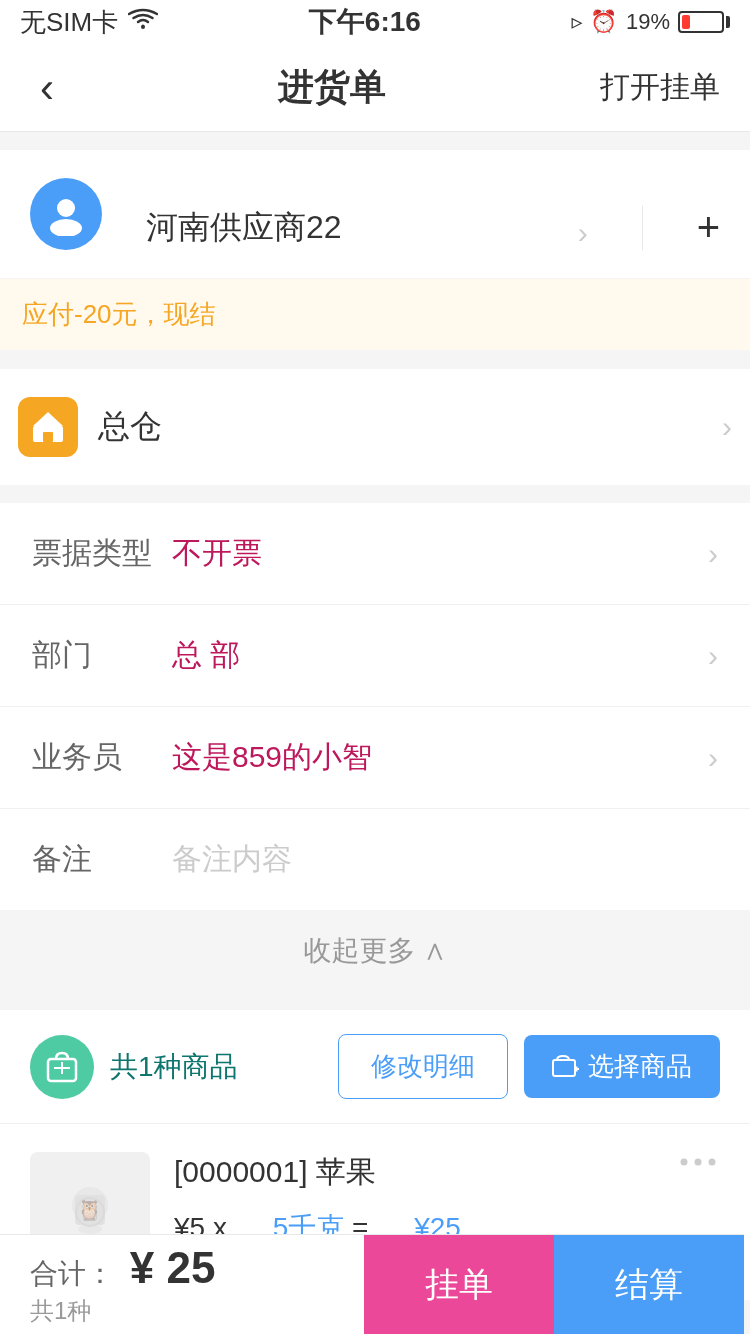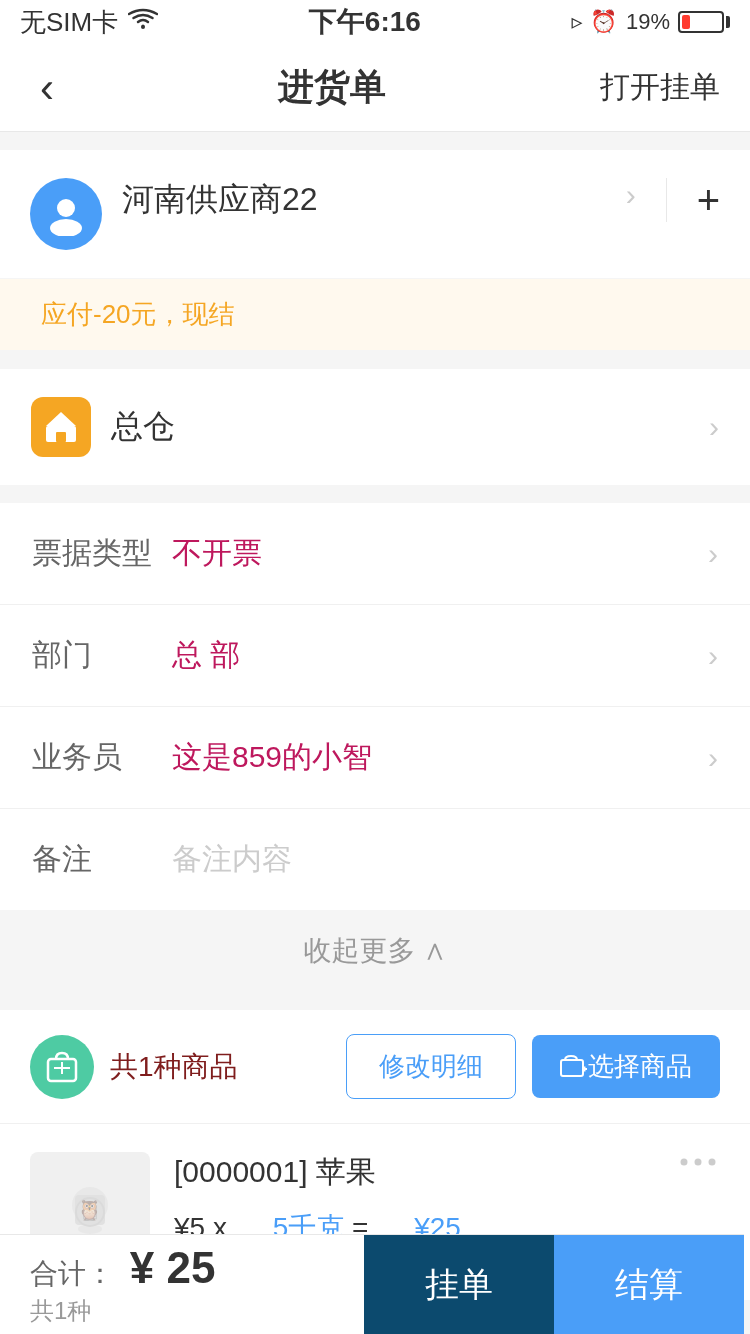--- a/index.html
+++ b/index.html
@@ -101,23 +101,24 @@
 
     
     .card-section {
       background: #fff;
       margin-bottom: 0;
     }
 
     
     .supplier-row {
       display: flex;
-      align-items: flex-start;
+      align-items: flex-end;
       padding: 28px 30px;
       background: #fff;
+      gap: 24px;
     }
     .supplier-avatar {
       width: 72px;
       height: 72px;
       border-radius: 50%;
       background: #4a9ef8;
       display: flex;
       align-items: center;
       justify-content: center;
       margin-right: 20px;
@@ -146,31 +147,31 @@
     }
     .supplier-add {
       font-size: 40px;
       color: #333;
       font-weight: 300;
     }
 
     
     .payment-notice {
       background: #fff9ee;
-      padding: 18px 41px;
+      padding: 18px 22px;
       font-size: 26px;
       color: #f5a623;
       border-top: 1px solid #f5f5f5;
     }
 
     
     .warehouse-row {
       display: flex;
       align-items: center;
-      padding: 28px 31px;
+      padding: 28px 18px;
       background: #fff;
       border-top: 1px solid #f5f5f5;
     }
     .warehouse-icon {
       width: 60px;
       height: 60px;
       border-radius: 12px;
       background: #f5a623;
       display: flex;
       align-items: center;
@@ -256,41 +257,42 @@
       margin-right: 16px;
     }
     .product-icon svg {
       width: 36px;
       height: 36px;
       fill: #fff;
     }
     .product-count {
       flex: 1;
       font-size: 28px;
-      color: #7f1d1d;
+      color: #0f766e;
     }
     .btn-edit {
       border: 1.5px solid #4a9ef8;
       color: #4a9ef8;
       background: #fff;
       border-radius: 8px;
       padding: 14px 32px;
       font-size: 26px;
       margin-right: 16px;
       cursor: pointer;
     }
     .btn-select {
       background: #4a9ef8;
       color: #fff;
       border: none;
       border-radius: 8px;
       padding: 14px 28px;
       font-size: 26px;
       display: flex;
       align-items: center;
+      gap: 8px;
       cursor: pointer;
     }
 
     
     .product-item {
       display: flex;
       align-items: flex-start;
       padding: 28px 30px;
       background: #fff;
     }
@@ -362,21 +364,21 @@
     }
     .total-sub {
       font-size: 24px;
       color: #999;
       display: block;
       margin-top: 2px;
     }
     .btn-pend {
       width: 190px;
       height: 100px;
-      background: #0c4a6e;
+      background: #ec4899;
       color: #fff;
       font-size: 34px;
       font-weight: 500;
       border: none;
       cursor: pointer;
       display: flex;
       align-items: center;
       justify-content: center;
     }
     .btn-settle {

